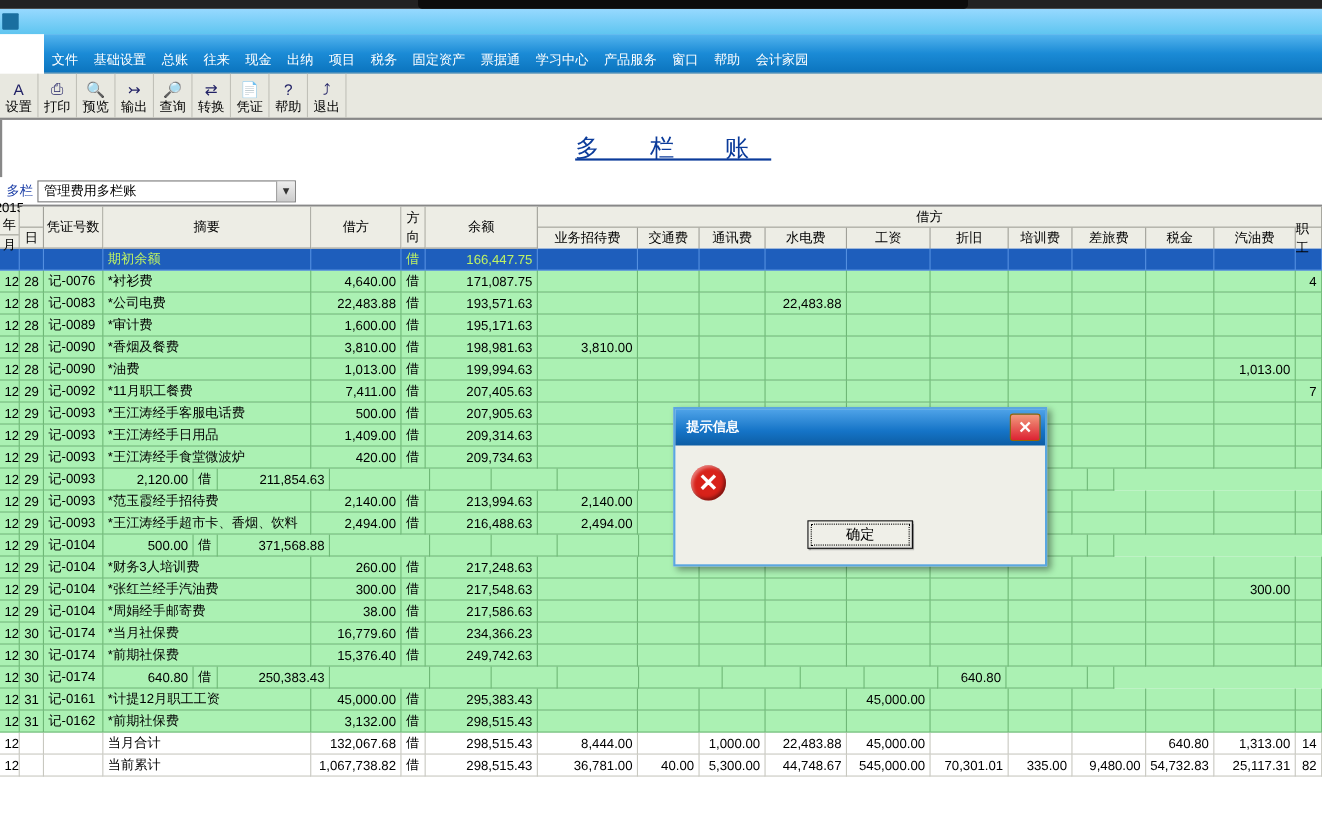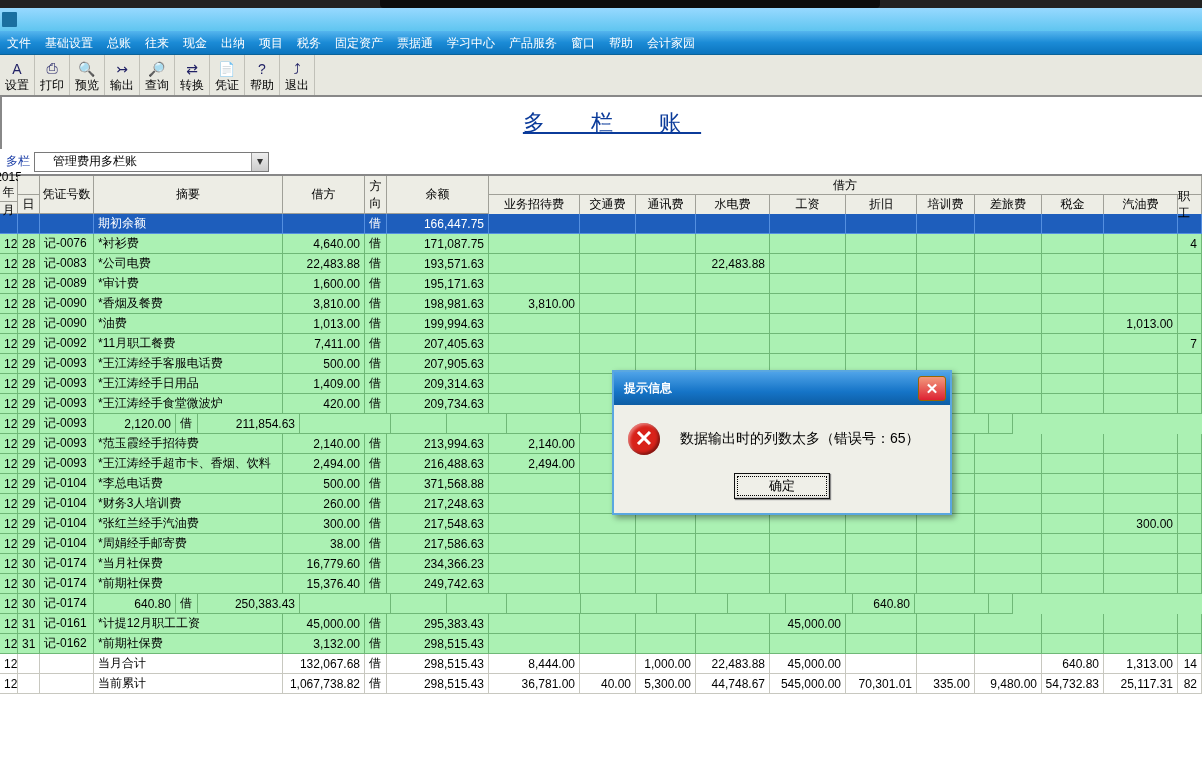--- a/index.html
+++ b/index.html
@@ -1,45 +1,45 @@
 <!DOCTYPE html>
 <html><head>
 <meta charset="utf-8">
 <style>
 * { margin:0; padding:0; box-sizing:border-box; font-family: "SimSun", "Microsoft YaHei", sans-serif; font-size:12px; }
 body { background:#fff; width:1202px; height:761px; overflow:hidden; position:relative; }
 .top-black { height:8px; background:#222; position:relative; }
 .top-black .hump { position:absolute; left:380px; top:0; width:500px; height:8px; background:#0c0c0c; border-radius:0 0 4px 4px;}
 .titlebar { height:23px; background:linear-gradient(to bottom,#97d9ff,#5fc5f0); display:flex; align-items:center; }
 .titlebar .app-icon { width:15px; height:15px; margin-left:2px; background:#1a6fa0; display:inline-block; border-radius:1px;}
-.menubar { height:24px; background:linear-gradient(to bottom,#55b5ee 0%,#1b8bd6 50%,#0b74be 100%); display:flex; align-items:flex-start; border-bottom:1px solid #0b6399;}
+.menubar { height:36px; background:linear-gradient(to bottom,#55b5ee 0%,#1b8bd6 50%,#0b74be 100%); display:flex; align-items:flex-end; border-bottom:1px solid #0b6399;margin-left:40px;}
 .menubar .item { color:#fff; padding:0 7px; line-height:24px; cursor:default; }
 .toolbar { height:42px; background:#e8e8e0; border-bottom:2px solid #888; display:flex; }
 .toolbar .tbtn { display:flex; flex-direction:column; align-items:center; justify-content:center; padding:1px 5px 0; border-right:1px solid #c0c0b8; }
 .toolbar .tbtn .ic { height:18px; display:flex; align-items:center; justify-content:center; font-size:14px; color:#226; }
 .toolbar .tbtn .lb { font-size:12px; color:#000; line-height:14px;}
 .title-row { height:52px; display:flex; align-items:center; justify-content:center; border-left:2px solid #888; border-right:0; }
 .title-row .t { color:#0b3b9a; font-size:22px; letter-spacing:20px; text-decoration:underline; padding-left:20px;}
 .combo-row { height:25px; display:flex; align-items:center; padding-left:6px; }
 .combo-row .lbl { color:#1a3da6; margin-right:4px;}
-.combo { width:235px; height:20px; border:1px solid #7a7a7a; background:#fff; display:flex; align-items:center; justify-content:space-between; padding-left:18px;}
+.combo { width:235px; height:20px; border:1px solid #7a7a7a; background:#fff; display:flex; align-items:center; justify-content:space-between; padding-left:5px;}
 .combo .arrow { width:17px; height:18px; background:linear-gradient(#eee,#ccc); border-left:1px solid #999; text-align:center; line-height:16px; color:#333;}
 .grid { border-top:2px solid #888; position:relative; }
 .gridhead { display:flex; background:#edede5; height:38px;}
 .gridhead .gh { border-right:1px solid #a0a098; border-bottom:1px solid #a0a098; display:flex; align-items:center; justify-content:center; text-align:center; background:#edede5; color:#000; position:relative;}
 .gh.split { flex-direction:column; }
 .gh.split .top, .gh.split .bot { flex:1; display:flex; align-items:center; justify-content:center; width:100%; }
 .gh.split .top { border-bottom:1px solid #a0a098; }
 .debit-group { display:flex; flex-direction:column; flex:1; min-width:0;}
 .debit-group .sup { height:19px; display:flex; align-items:center; justify-content:center; border-bottom:1px solid #a0a098; border-right:1px solid #a0a098;}
 .debit-group .subs { height:19px; display:flex; }
 .debit-group .sub { border-right:1px solid #a0a098; display:flex; align-items:center; justify-content:center;}
 .gridbody { }
 .row { display:flex; height:20px; background:#abf1b3; }
-.row.sel { background:#1e5ebc; color:#ffffff; }
+.row.sel { background:#1e5ebc; color:#bef264; }
 .row.white { background:#fff; }
 .row .cell { border-right:1px solid #6fb877; border-bottom:1px solid #6fb877; padding:0 4px; display:flex; align-items:center; overflow:hidden; white-space:nowrap;}
 .row.sel .cell { border-color:#548fe0;}
 .row.white .cell { border-color:#c8c8c0; }
 .right { justify-content:flex-end; }
 .dialog { position:absolute; left:612px; top:370px; width:340px; background:#efefe8; border:2px solid #5aa7e0; box-shadow:3px 3px 6px rgba(0,0,0,0.4); }
 .dialog .dtitle { height:33px; background:linear-gradient(to bottom,#4fa3e8 0%,#1574c7 60%,#0d5da4 100%); display:flex; align-items:center; justify-content:space-between; padding:0 4px 0 10px; color:#fff; font-size:14px; font-weight:bold;}
 .dialog .close { width:28px; height:25px; background:linear-gradient(#f29a7c,#d23);  border:1px solid #960; border-radius:3px; display:flex; align-items:center; justify-content:center; color:#fff; font-weight:bold; font-size:15px;}
 .dialog .dbody { padding:18px 14px 10px; display:flex; align-items:center;}
 .dialog .erricon { width:32px; height:32px; border-radius:50%; background:#d8221a; color:#fff; display:flex; align-items:center; justify-content:center; font-size:22px; font-weight:bold; margin-right:20px; box-shadow:inset -2px -2px 3px rgba(0,0,0,.4), inset 2px 2px 3px rgba(255,255,255,.4);}
@@ -417,21 +417,20 @@
         <div class="cell c-c7 right"></div>
         <div class="cell c-c8 right"></div>
         <div class="cell c-c9 right"></div>
         <div class="cell c-c10 right"></div>
         <div class="cell c-c11 right"></div>
       </div>
       <div class="row">
         <div class="cell c-m">12</div>
         <div class="cell c-d">29</div>
         <div class="cell c-v">记-0104</div>
-        <div class="cell c-s">*李总电话费</div>
         <div class="cell c-db right">500.00</div>
         <div class="cell c-dr">借</div>
         <div class="cell c-bal right">371,568.88</div>
         <div class="cell c-c1 right"></div>
         <div class="cell c-c2 right"></div>
         <div class="cell c-c3 right"></div>
         <div class="cell c-c4 right"></div>
         <div class="cell c-c5 right"></div>
         <div class="cell c-c6 right"></div>
         <div class="cell c-c7 right"></div>
@@ -642,18 +641,17 @@
     </div>
 </div>
 
 <div class="dialog">
   <div class="dtitle">
     <span>提示信息</span>
     <div class="close">✕</div>
   </div>
   <div class="dbody">
     <div class="erricon">✕</div>
-    <div class="msg">数据输出时的列数太多（错误号：65）</div>
   </div>
   <div class="dbuttons">
     <div class="okbtn">确定</div>
   </div>
 </div>
 
 </body></html>

